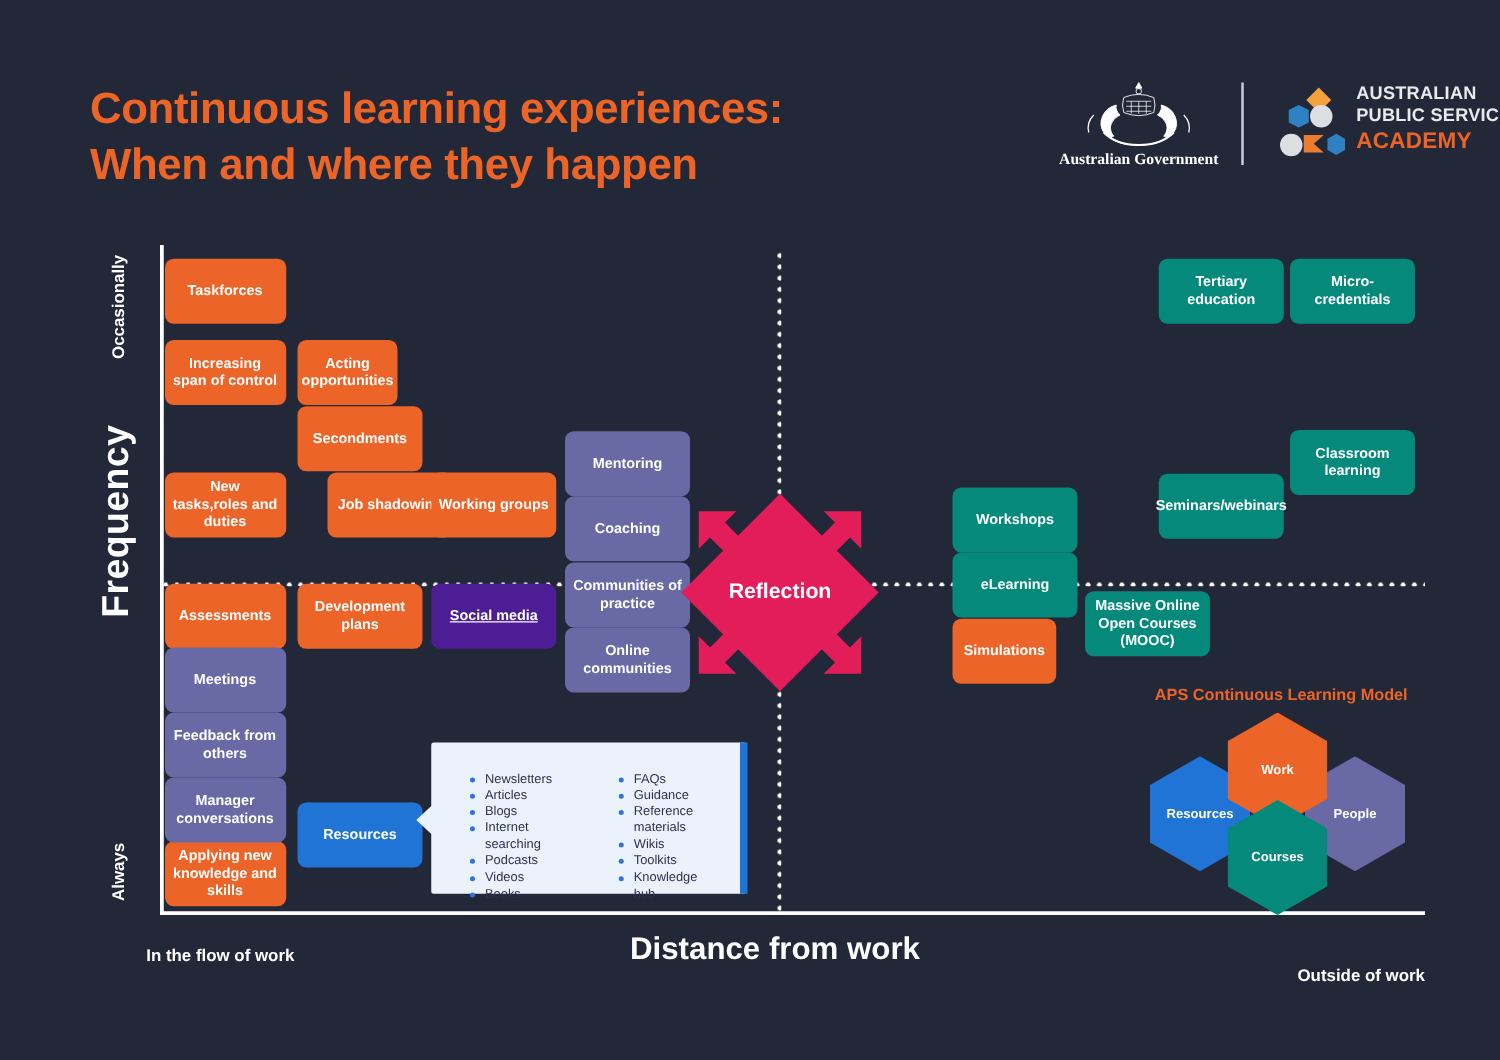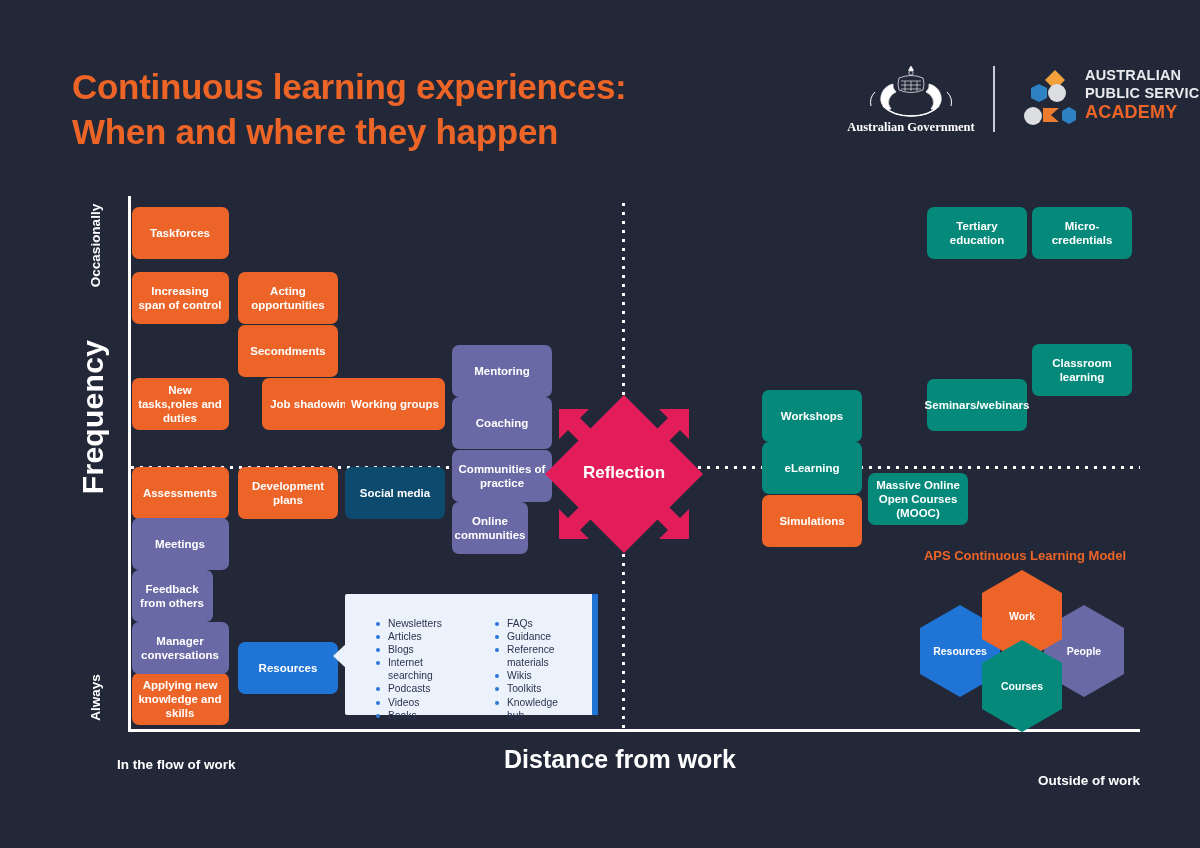--- a/index.html
+++ b/index.html
@@ -185,40 +185,40 @@
   <div class="abs ytick ytick-occ">Occasionally</div>
   <div class="abs ytick ytick-alw">Always</div>
 
   <div class="abs xlabel-main">Distance from work</div>
   <div class="abs xtick xtick-left">In the flow of work</div>
   <div class="abs xtick xtick-right">Outside of work</div>
 
   <div id="cards-layer">
       <div class="card abs" style="left: 131.5px; top: 207px; width: 97px; height: 52px; background: rgb(236, 100, 40);">Taskforces</div>
       <div class="card abs" style="left: 131.5px; top: 272px; width: 97px; height: 52px; background: rgb(236, 100, 40);">Increasing span of control</div>
-      <div class="card abs" style="left: 238px; top: 272px; width: 100px; height: 52px; background: rgb(236, 100, 40);">Acting opportunities</div>
+      <div class="card abs" style="left: 238px; top: 272px; width: 80px; height: 52px; background: rgb(236, 100, 40);">Acting opportunities</div>
       <div class="card abs" style="left: 238px; top: 325px; width: 100px; height: 52px; background: rgb(236, 100, 40);">Secondments</div>
       <div class="card abs" style="left: 131.5px; top: 378px; width: 97px; height: 52px; background: rgb(236, 100, 40);">New tasks,roles and duties</div>
       <div class="card abs" style="left: 238px; top: 378px; width: 100px; height: 52px; background: rgb(236, 100, 40); margin-left: 24px;">Job shadowing</div>
       <div class="card abs" style="left: 345px; top: 378px; width: 100px; height: 52px; background: rgb(236, 100, 40);">Working groups</div>
       <div class="card abs" style="left: 131.5px; top: 467px; width: 97px; height: 52px; background: rgb(236, 100, 40);">Assessments</div>
       <div class="card abs" style="left: 238px; top: 467px; width: 100px; height: 52px; background: rgb(236, 100, 40);">Development plans</div>
       <div class="card abs" style="left: 131.5px; top: 673px; width: 97px; height: 52px; background: rgb(236, 100, 40);">Applying new knowledge and skills</div>
-      <div class="card abs" style="left: 345px; top: 467px; width: 100px; height: 52px; background: #0c4a6e;">Social media</div>
+      <div class="card abs" style="left: 345px; top: 467px; width: 100px; height: 52px; background: #4c1d95; text-decoration: underline;">Social media</div>
       <div class="card abs" style="left: 452px; top: 345px; width: 100px; height: 52px; background: rgb(104, 105, 165);">Mentoring</div>
       <div class="card abs" style="left: 452px; top: 397px; width: 100px; height: 52px; background: rgb(104, 105, 165); text-align: center;">Coaching</div>
       <div class="card abs" style="left: 452px; top: 450px; width: 100px; height: 52px; background: rgb(104, 105, 165);">Communities of practice</div>
-      <div class="card abs" style="left: 452px; top: 502px; width: 76px; height: 52px; background: rgb(104, 105, 165);">Online communities</div>
+      <div class="card abs" style="left: 452px; top: 502px; width: 100px; height: 52px; background: rgb(104, 105, 165);">Online communities</div>
       <div class="card abs" style="left: 131.5px; top: 518px; width: 97px; height: 52px; background: rgb(104, 105, 165);">Meetings</div>
-      <div class="card abs" style="left: 131.5px; top: 570px; width: 81px; height: 52px; background: rgb(104, 105, 165);">Feedback from others</div>
+      <div class="card abs" style="left: 131.5px; top: 570px; width: 97px; height: 52px; background: rgb(104, 105, 165);">Feedback from others</div>
       <div class="card abs" style="left: 131.5px; top: 622px; width: 97px; height: 52px; background: rgb(104, 105, 165);">Manager conversations</div>
       <div class="card abs" style="left: 238px; top: 642px; width: 100px; height: 52px; background: rgb(31, 116, 213);">Resources</div>
       <div class="card abs" style="left: 762px; top: 390px; width: 100px; height: 52px; background: rgb(4, 137, 123);">Workshops</div>
       <div class="card abs" style="left: 762px; top: 442px; width: 100px; height: 52px; background: rgb(4, 137, 123);">eLearning</div>
-      <div class="card abs" style="left: 762px; top: 495px; width: 100px; height: 52px; background: rgb(236, 100, 40);">Simulations</div>
+      <div class="card abs" style="left: 762px; top: 495px; width: 83px; height: 52px; background: rgb(236, 100, 40);">Simulations</div>
       <div class="card abs" style="left: 868px; top: 473px; width: 100px; height: 52px; background: rgb(4, 137, 123);">Massive Online Open Courses (MOOC)</div>
       <div class="card abs" style="left: 927px; top: 379px; width: 100px; height: 52px; background: rgb(4, 137, 123);">Seminars/webinars</div>
       <div class="card abs" style="left: 1032px; top: 344px; width: 100px; height: 52px; background: rgb(4, 137, 123);">Classroom learning</div>
       <div class="card abs" style="left: 927px; top: 207px; width: 100px; height: 52px; background: rgb(4, 137, 123);">Tertiary education</div>
       <div class="card abs" style="left: 1032px; top: 207px; width: 100px; height: 52px; background: rgb(4, 137, 123);">Micro-credentials</div>
     </div>
 
   <svg class="abs reflect-wrap" viewBox="0 0 182 182">
     <g fill="#E31C5A">
 

